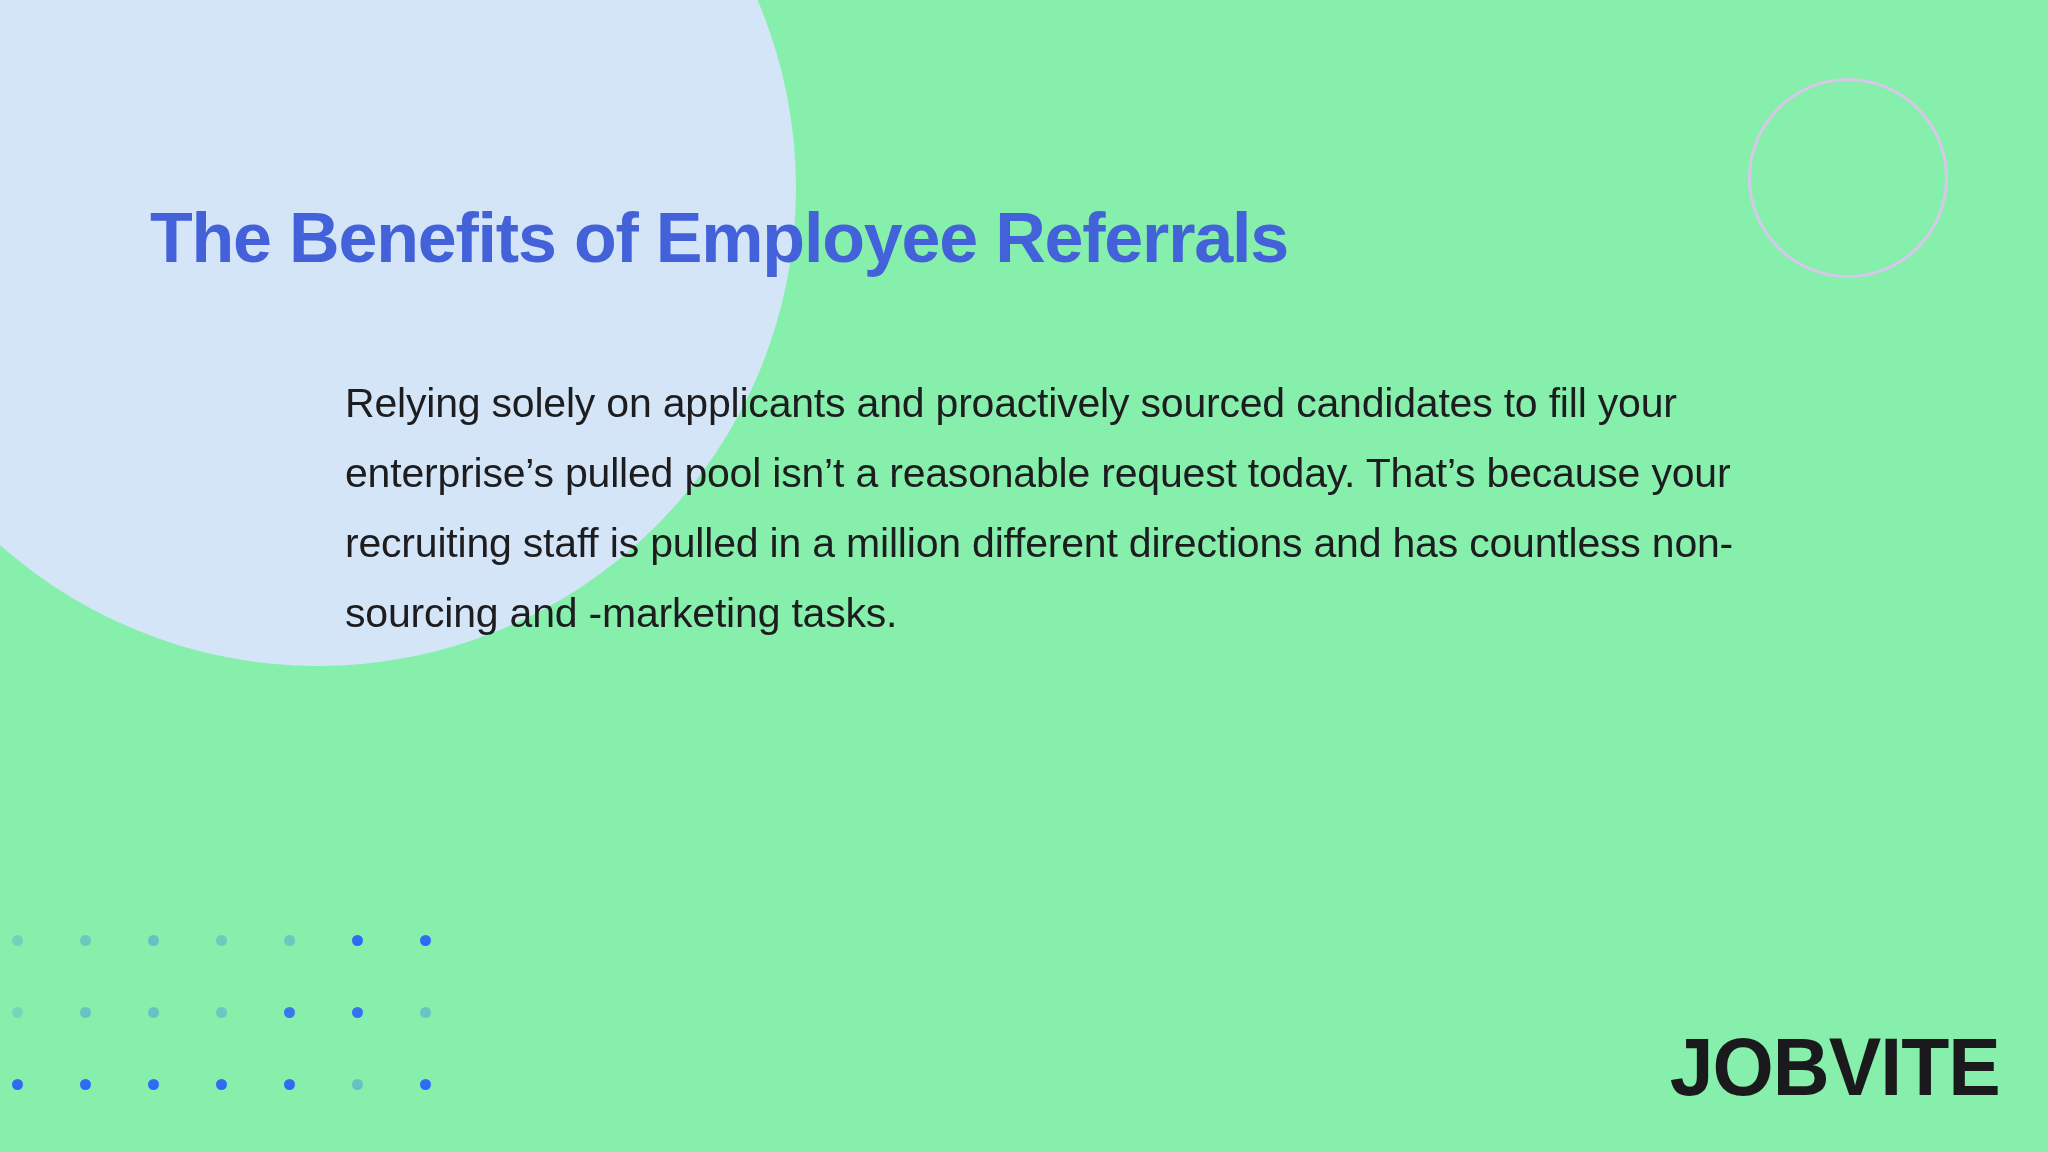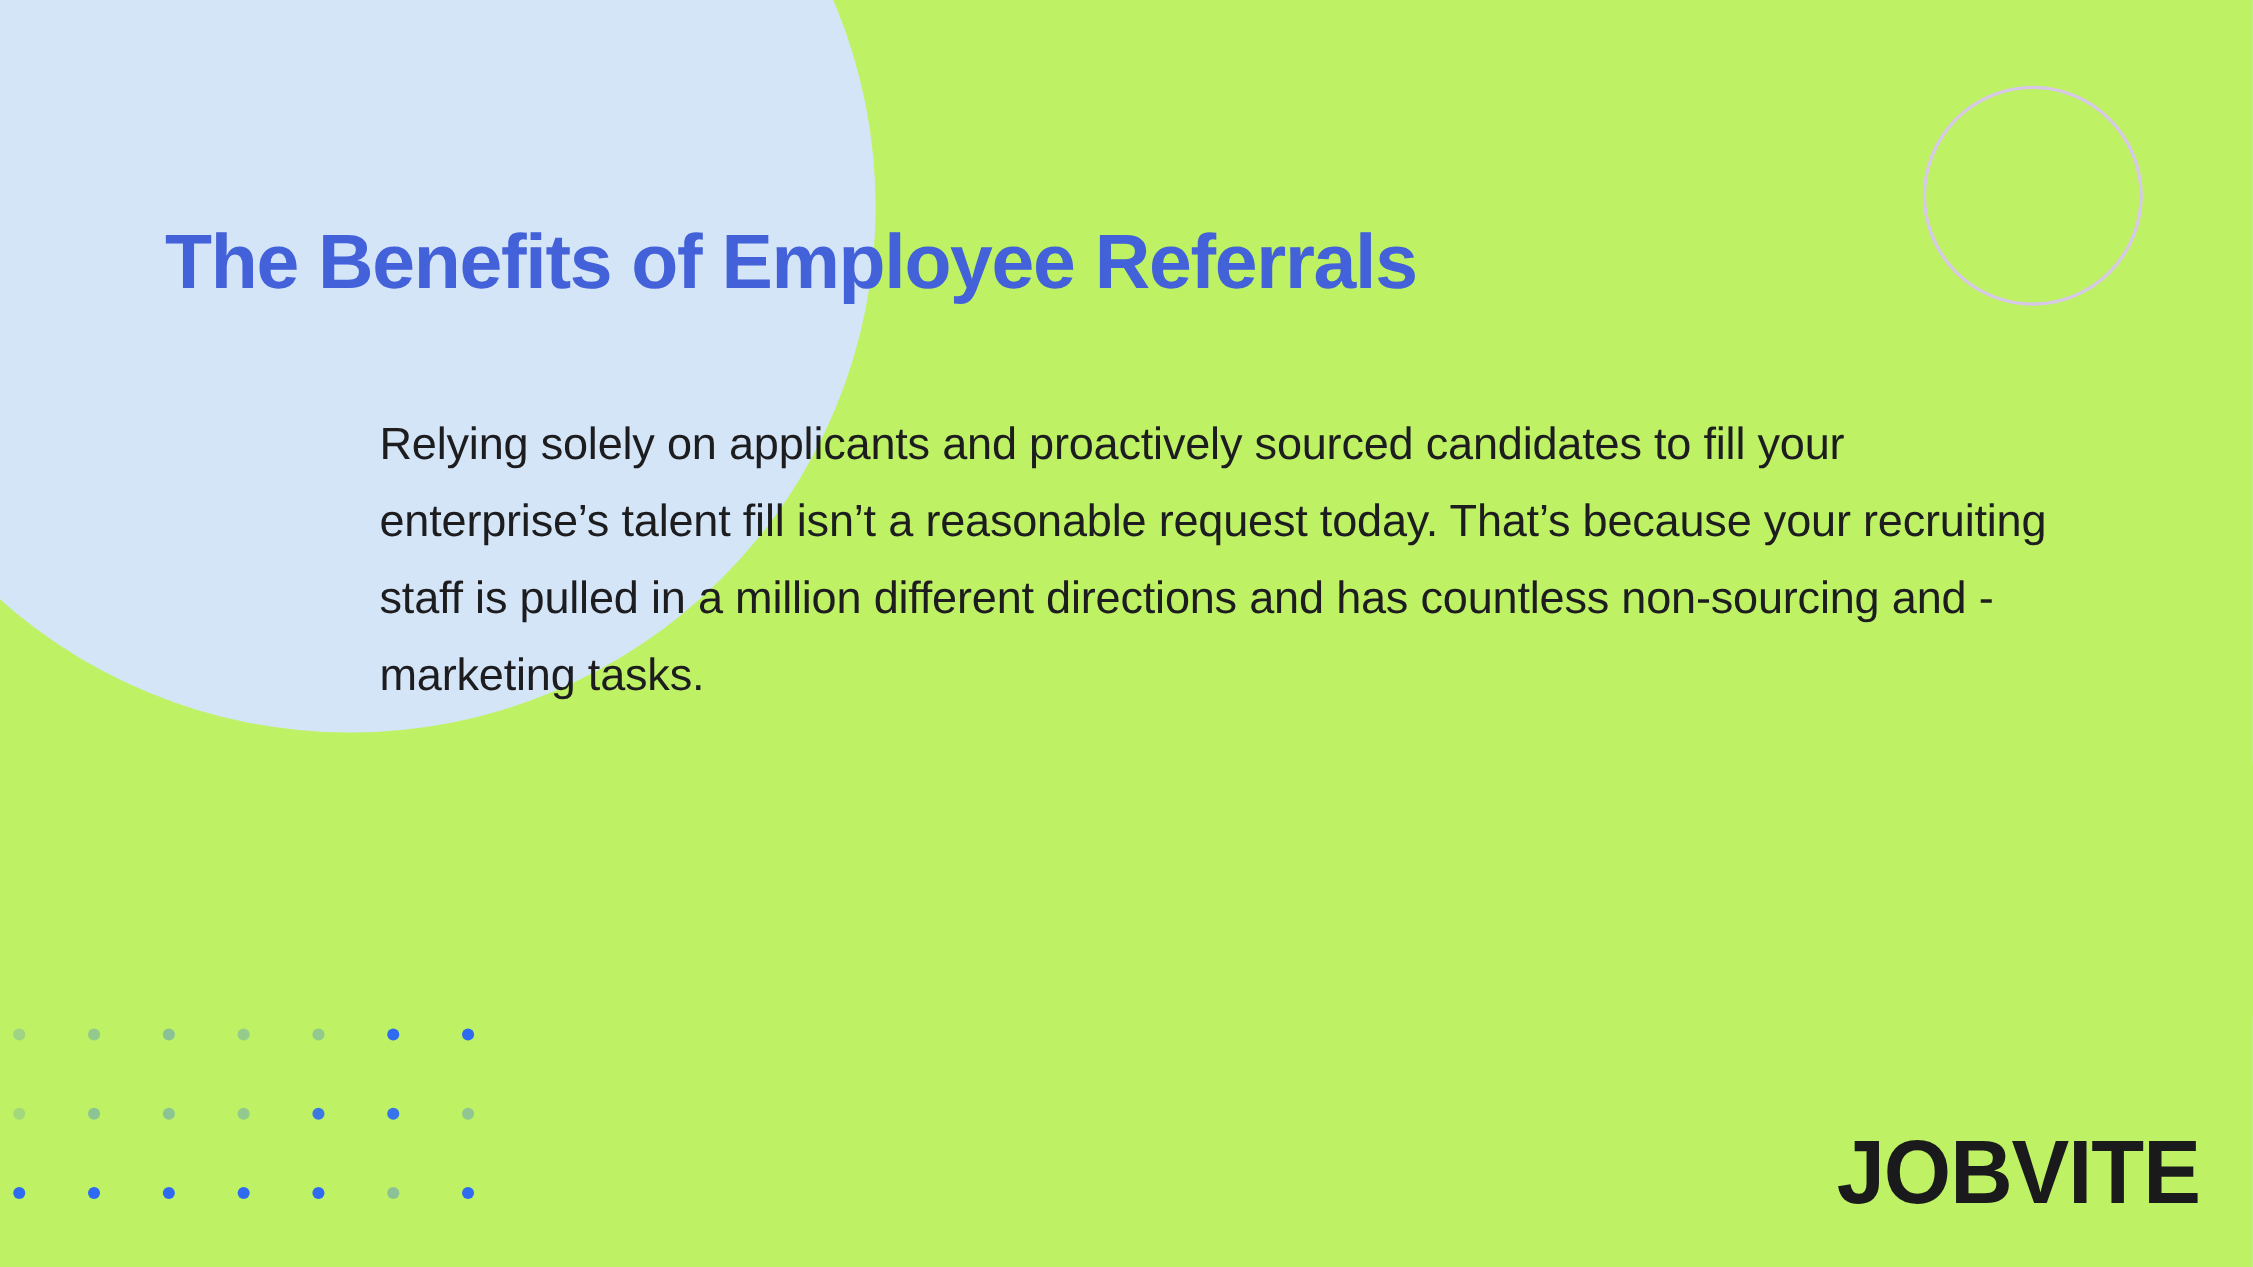--- a/index.html
+++ b/index.html
@@ -11,21 +11,21 @@
     height: 1152px;
     overflow: hidden;
     font-family: "Liberation Sans", sans-serif;
     background: #e3eff9;
   }
 
   .slide {
     position: relative;
     width: 2048px;
     height: 1152px;
-    background: #bef264;
+    background: #86efac;
     overflow: hidden;
   }
 
   
   .bg-circle-large {
     position: absolute;
     left: -160px;
     top: -290px;
     width: 956px;
     height: 956px;
@@ -147,19 +147,19 @@
       <span class="dot" style="left: 284px; top: 144px; background: rgb(47, 107, 240); opacity: 1;"></span>
       <span class="dot" style="left: 352px; top: 144px; background: rgb(47, 107, 240); opacity: 0.35;"></span>
       <span class="dot" style="left: 420px; top: 144px; background: rgb(47, 107, 240); opacity: 1;"></span>
     </div>
 
   <div class="content">
 
     <h1 class="page-title">The Benefits of Employee Referrals</h1>
 
     <div class="body-copy">
-      <p class="paragraph">Relying solely on applicants and proactively sourced candidates to fill your enterprise’s talent fill isn’t a reasonable request today. That’s because your recruiting staff is pulled in a million different directions and has countless non-sourcing and -marketing tasks.</p>
+      <p class="paragraph">Relying solely on applicants and proactively sourced candidates to fill your enterprise’s pulled pool isn’t a reasonable request today. That’s because your recruiting staff is pulled in a million different directions and has countless non-sourcing and -marketing tasks.</p>
     </div>
 
     <div class="brand-logo">JOBVITE</div>
 
   </div>
 </div>
 
 </body></html>

